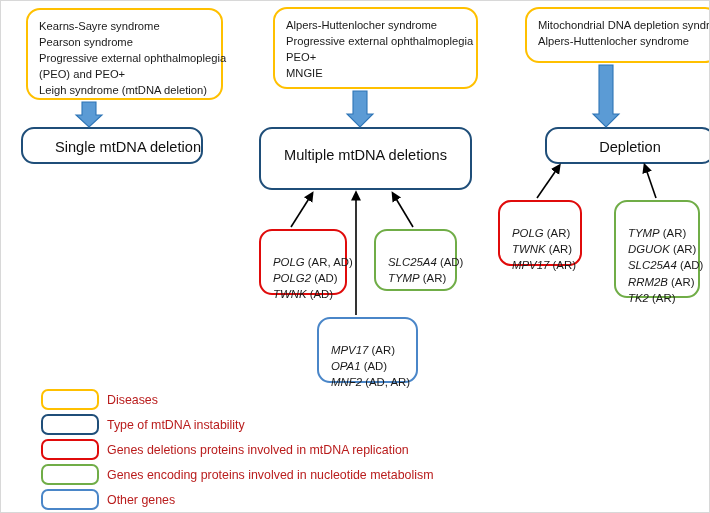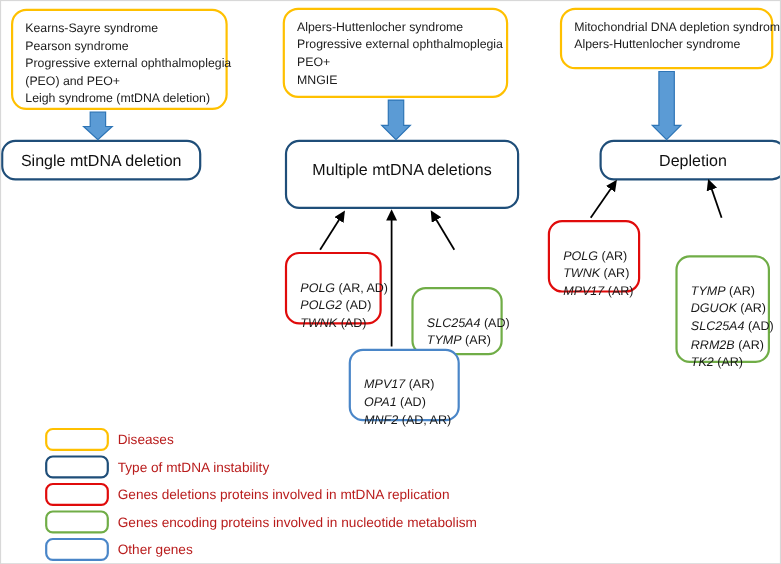--- a/index.html
+++ b/index.html
@@ -30,20 +30,21 @@
   }
   .node .line{ white-space:nowrap; }
 
   
   .disease{
     border-width:2.2px;
     border-color:#FFC000;
     border-radius:14px;
     padding:9px 11px 8px 11px;
     font-size:11.2px;
+    margin-left:16px;
   }
 
   
   .instability{
     border-width:2.4px;
     border-color:#1F4E79;
     border-radius:13px;
     font-size:14.6px;
     text-align:center;
     color:#101010;
@@ -52,21 +53,21 @@
 
   
   .genebox{
     border-width:2.2px;
     border-radius:13px;
     padding:23px 12px 8px 12px;
     font-size:11.4px;
   }
   .genebox .line{ display:block; }
   .gene-red{ border-color:#E00B0B; }
-  .gene-green{ border-color:#70AD47;margin-top:32px; }
+  .gene-green{ border-color:#70AD47; }
   .gene-blue{ border-color:#4A86C8; }
 
   .gname{ font-style:italic; }
   .ginh{ font-style:normal; }
 
   
   #legend{ position:absolute; left:0; top:0; width:100%; height:100%; }
   .legend-swatch{
     position:absolute;
     box-sizing:border-box;
@@ -94,21 +95,21 @@
 <div id="canvas">
 
   <div class="node disease" style="left:9px; top:7px; width:197px; height:92px;">
     <div class="line">Kearns-Sayre syndrome</div>
     <div class="line">Pearson syndrome</div>
     <div class="line">Progressive external ophthalmoplegia</div>
     <div class="line">(PEO) and PEO+</div>
     <div class="line">Leigh syndrome (mtDNA deletion)</div>
   </div>
 
-  <div class="node instability" style="left:0; top:126px; width:182px; height:37px; padding-top:8px;">
+  <div class="node instability" style="left:20px; top:126px; width:182px; height:37px; padding-top:8px;text-align:right;">
     <span class="line">Single mtDNA deletion</span>
   </div>
 
   <div class="node disease" style="left:256px; top:6px; width:205px; height:82px;">
     <div class="line">Alpers-Huttenlocher syndrome</div>
     <div class="line">Progressive external ophthalmoplegia</div>
     <div class="line">PEO+</div>
     <div class="line">MNGIE</div>
   </div>
 

